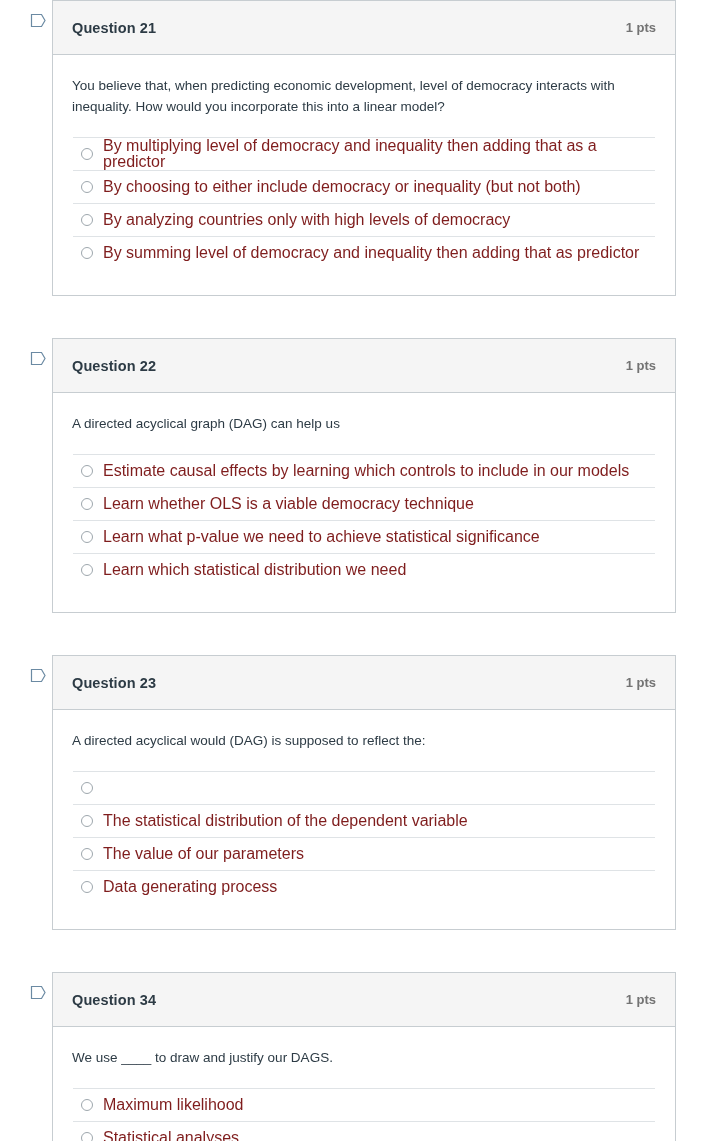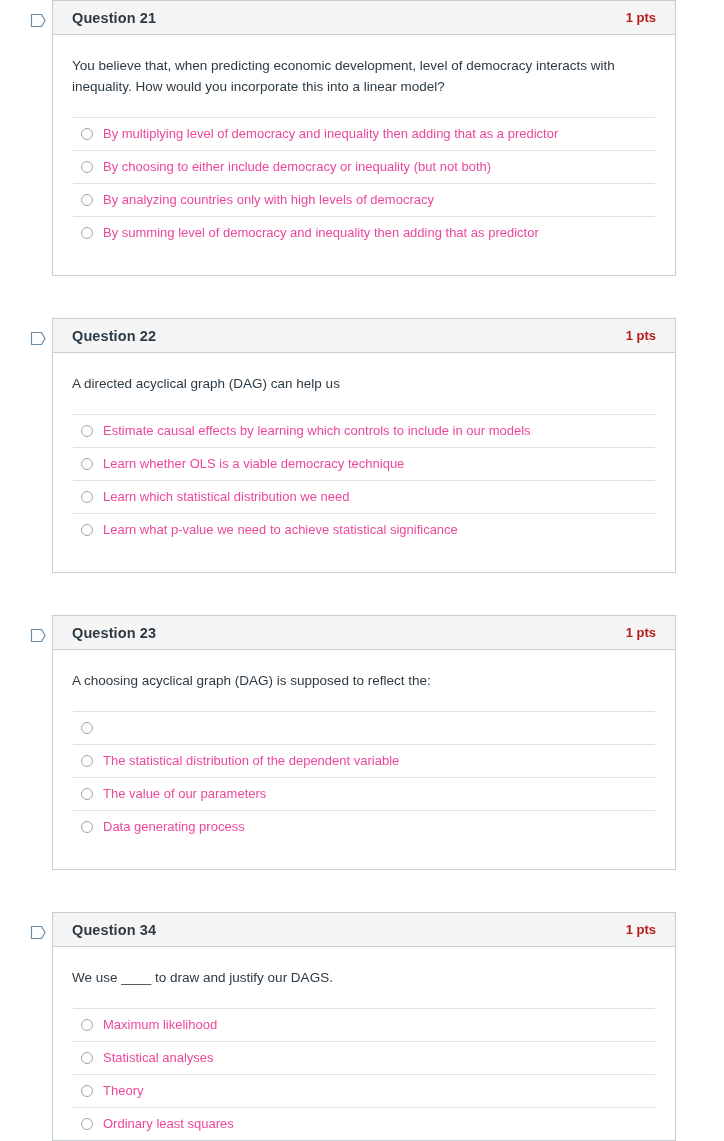--- a/index.html
+++ b/index.html
@@ -44,34 +44,34 @@
     box-sizing: border-box;
     border: 1px solid #c7cdd1;
     background: #ffffff;
   }
   .question-header {
     display: flex;
     align-items: center;
     justify-content: space-between;
     background: #f5f5f5;
     border-bottom: 1px solid #c7cdd1;
-    height: 34px;
+    height: 54px;
     padding: 0 19px;
     box-sizing: border-box;
   }
   .question-title {
     font-size: 14.5px;
     font-weight: bold;
     color: #2d3b45;
     letter-spacing: 0.1px;
   }
   .question-points {
     font-size: 13px;
     font-weight: bold;
-    color: #b91c1c;
+    color: #737373;
   }
   .question-body {
     padding: 20px 19px 0 19px;
   }
   .question-text {
     font-size: 13.5px;
     line-height: 21px;
     color: #2d3b45;
     max-width: 545px;
     margin: 0 11px 20px 0;
@@ -94,22 +94,22 @@
   .radio {
     width: 10px;
     height: 10px;
     min-width: 10px;
     border: 1px solid #9ea7ad;
     border-radius: 50%;
     background: #ffffff;
     margin-right: 10px;
   }
   .answer-text {
-    font-size: 13px;
-    color: #ec4899;
+    font-size: 16px;
+    color: #7f1d1d;
     line-height: 16px;
   }
   .card-footer {
     height: 26px;
   }
 </style>
 </head>
 <body>
 
 <div class="quiz-list">
@@ -170,47 +170,47 @@
             <div class="answer-row">
               <span class="radio"></span>
               <span class="answer-text">Estimate causal effects by learning which controls to include in our models</span>
             </div>
             <div class="answer-row">
               <span class="radio"></span>
               <span class="answer-text">Learn whether OLS is a viable democracy technique</span>
             </div>
             <div class="answer-row">
               <span class="radio"></span>
+              <span class="answer-text">Learn what p-value we need to achieve statistical significance</span>
+            </div>
+            <div class="answer-row">
+              <span class="radio"></span>
               <span class="answer-text">Learn which statistical distribution we need</span>
             </div>
-            <div class="answer-row">
-              <span class="radio"></span>
-              <span class="answer-text">Learn what p-value we need to achieve statistical significance</span>
-            </div>
           </div>
         <div class="card-footer"></div>
       </div>
     </div>
   </div>
 
   <div class="question-block">
     <div class="flag-col">
       <span class="flag-icon">
         <svg width="17" height="17" viewBox="0 0 17 17" xmlns="http://www.w3.org/2000/svg">
           <path d="M1.5 2.5 H11.5 L15 8.5 L11.5 14.5 H1.5 Z" fill="none" stroke="#6b8aa3" stroke-width="1.2"></path>
         </svg>
       </span>
     </div>
     <div class="question-card">
       <div class="question-header">
         <span class="question-title">Question 23</span>
         <span class="question-points">1 pts</span>
       </div>
       <div class="question-body">
-        <p class="question-text">A choosing acyclical graph (DAG) is supposed to reflect the:</p>
+        <p class="question-text">A directed acyclical would (DAG) is supposed to reflect the:</p>
         <div class="answers">
             <div class="answer-row">
               <span class="radio"></span>
             </div>
             <div class="answer-row">
               <span class="radio"></span>
               <span class="answer-text">The statistical distribution of the dependent variable</span>
             </div>
             <div class="answer-row">
               <span class="radio"></span>

